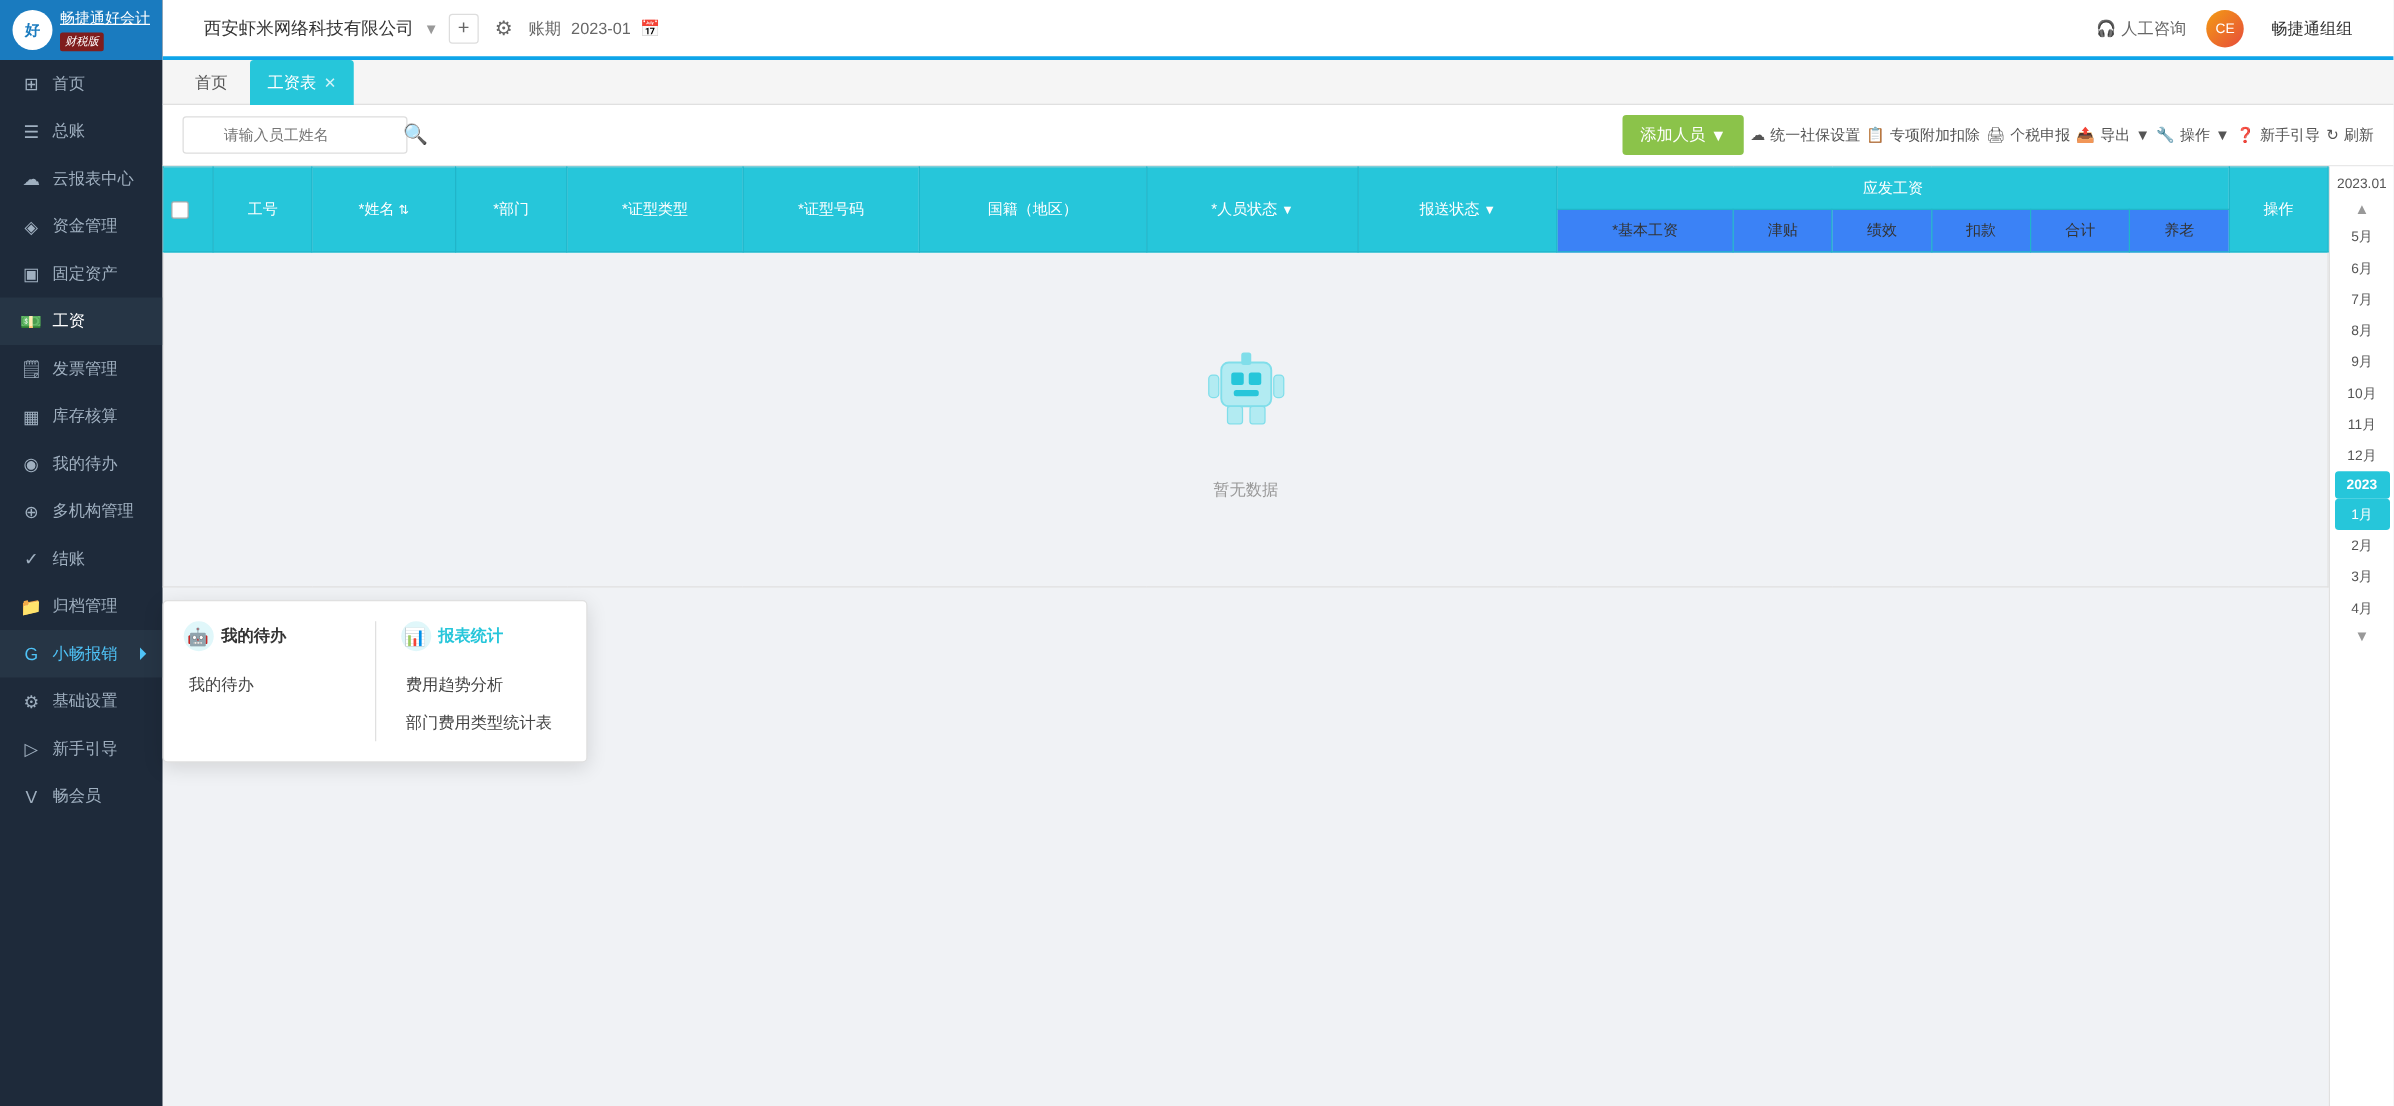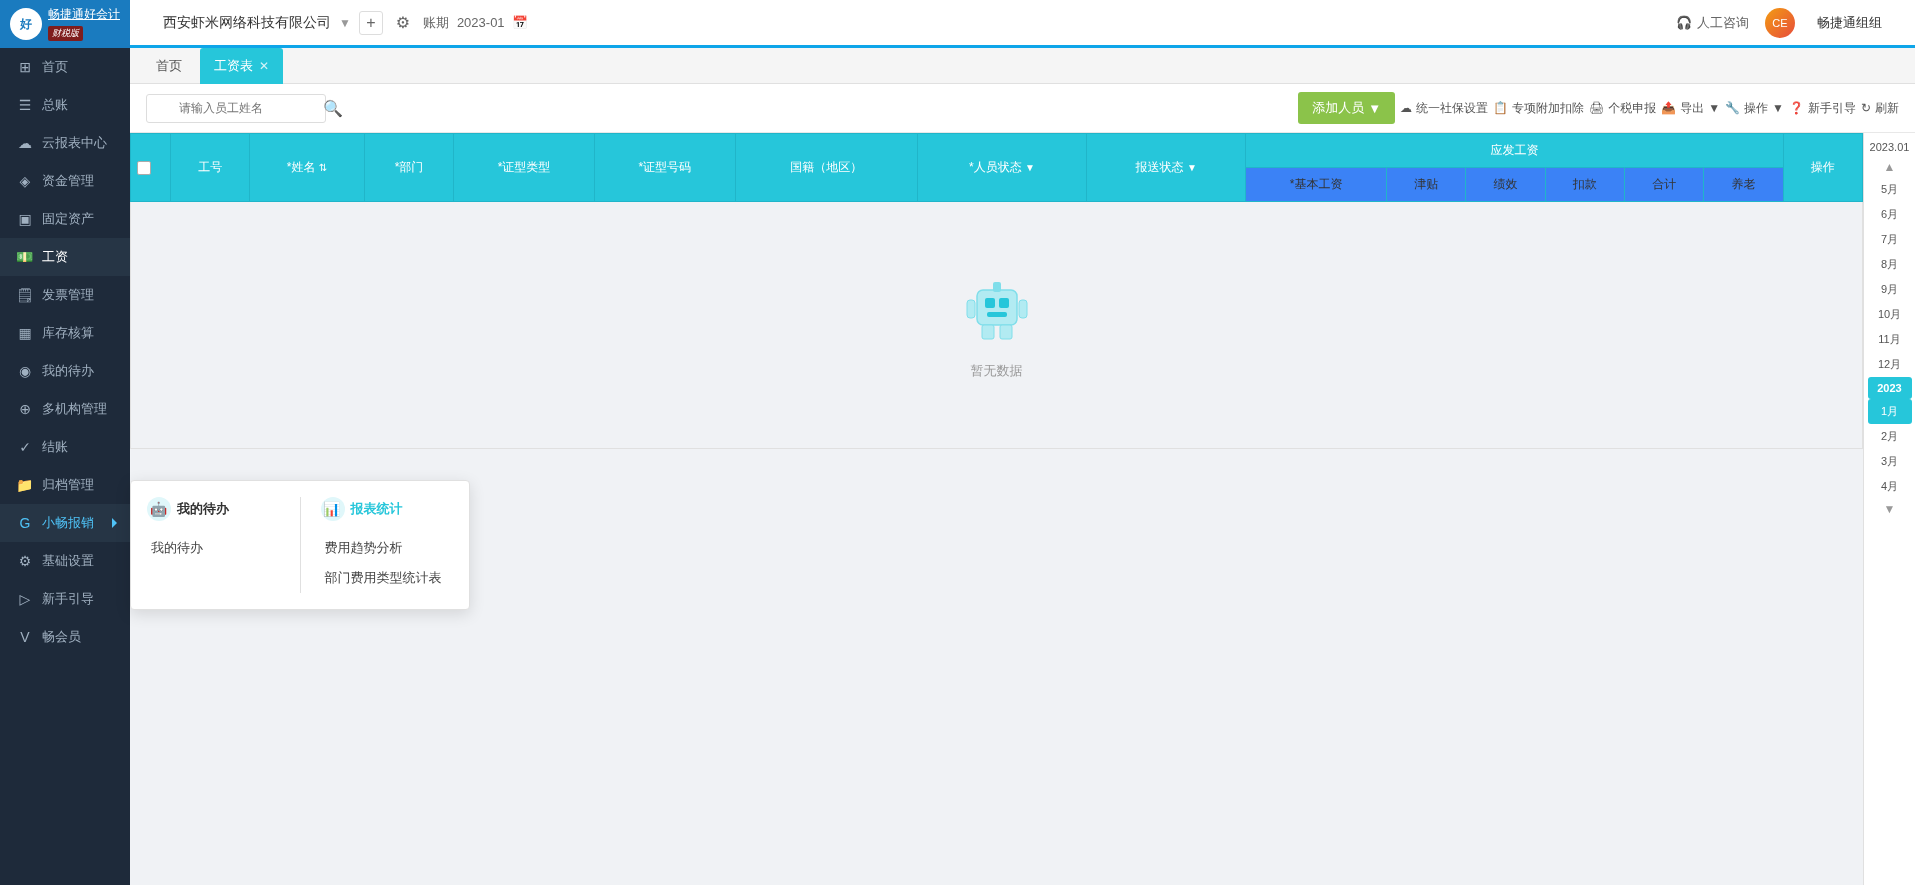--- a/index.html
+++ b/index.html
@@ -258,20 +258,21 @@
       cursor: pointer;
     }
 
     
     .empty-state {
       display: flex;
       flex-direction: column;
       align-items: center;
       justify-content: center;
       padding: 60px 0;
+      gap: 21px;
     }
     .empty-text { color: #999; font-size: 13px; margin-top: 12px; }
 
     
     .right-panel {
       width: 52px;
       background: #fff;
       border-left: 1px solid #e0e0e0;
       display: flex;
       flex-direction: column;

